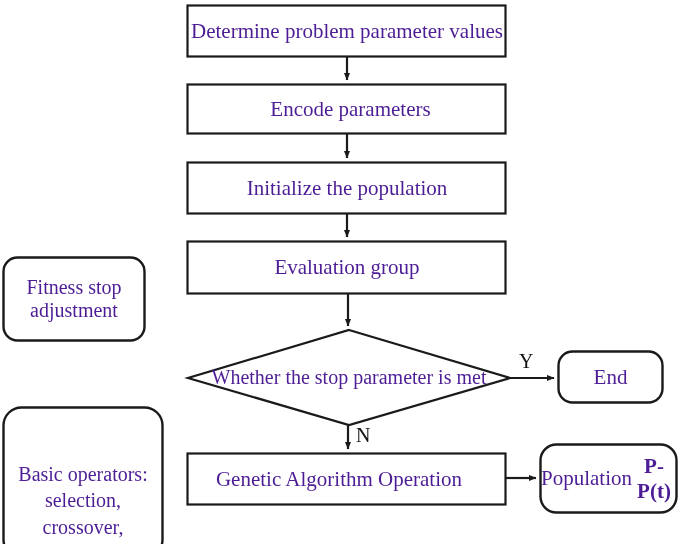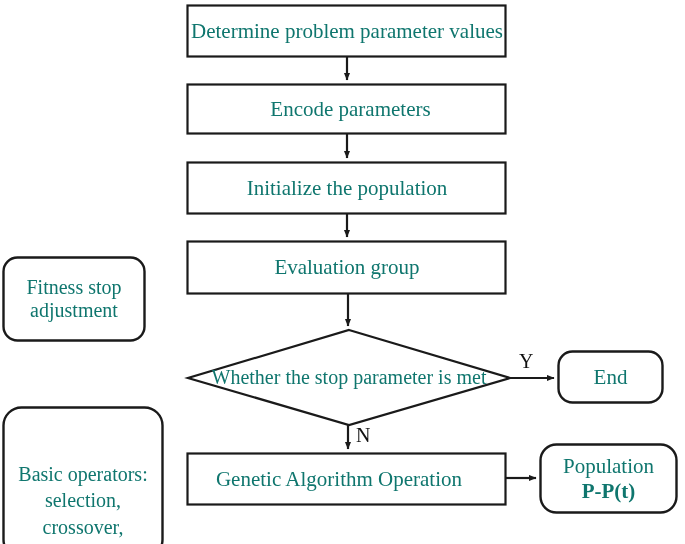--- a/index.html
+++ b/index.html
@@ -25,21 +25,21 @@
     height: 544px;
     overflow: visible;
   }
   .node-text {
     position: absolute;
     display: flex;
     align-items: center;
     justify-content: center;
     text-align: center;
     line-height: 1.16;
-    color: #0f766e;
+    color: #4c1d95;
     pointer-events: none;
     white-space: pre-line;
   }
   .proc-text { font-size: 21px; }
   .diamond-text { font-size: 20px; }
   .side-text { font-size: 20px; }
   .term-text { font-size: 21px; }
   .pop-line1 { font-size: 21px; display:block; }
   .pop-line2 { font-size: 21px; font-weight: bold; display:block; }
   .ops-text {
@@ -108,21 +108,21 @@
   <div class="node-text proc-text" style="left:190px; top:163px; width:314px; height:50px;">Initialize the population</div>
 
   <div class="node-text proc-text" style="left:190px; top:242px; width:314px; height:51px;">Evaluation group</div>
 
   <div class="node-text diamond-text" style="left:196px; top:360px; width:306px; height:36px;">Whether the stop parameter is met</div>
 
   <div class="node-text proc-text" style="left:190px; top:454px; width:298px; height:50px;">Genetic Algorithm Operation</div>
 
   <div class="node-text term-text" style="left:559px; top:352px; width:103px; height:50px;">End</div>
 
-  <div class="node-text" style="left:541px; top:445px; width:135px; height:67px; flex-direction:column;">
+  <div class="node-text" style="left:541px; top:445px; width:135px; height:67px; flex-direction:row;">
     <span class="pop-line1">Population</span>
     <span class="pop-line2">P-P(t)</span>
   </div>
 
   <div class="node-text side-text" style="left:5px; top:258px; width:138px; height:82px;">Fitness stop
 adjustment</div>
 
   <div class="node-text ops-text" style="left:5px; top:410px; width:156px; height:128px; align-items:flex-start; padding-top:8px; box-sizing:border-box;">Basic operators:
 selection,
 crossover,

